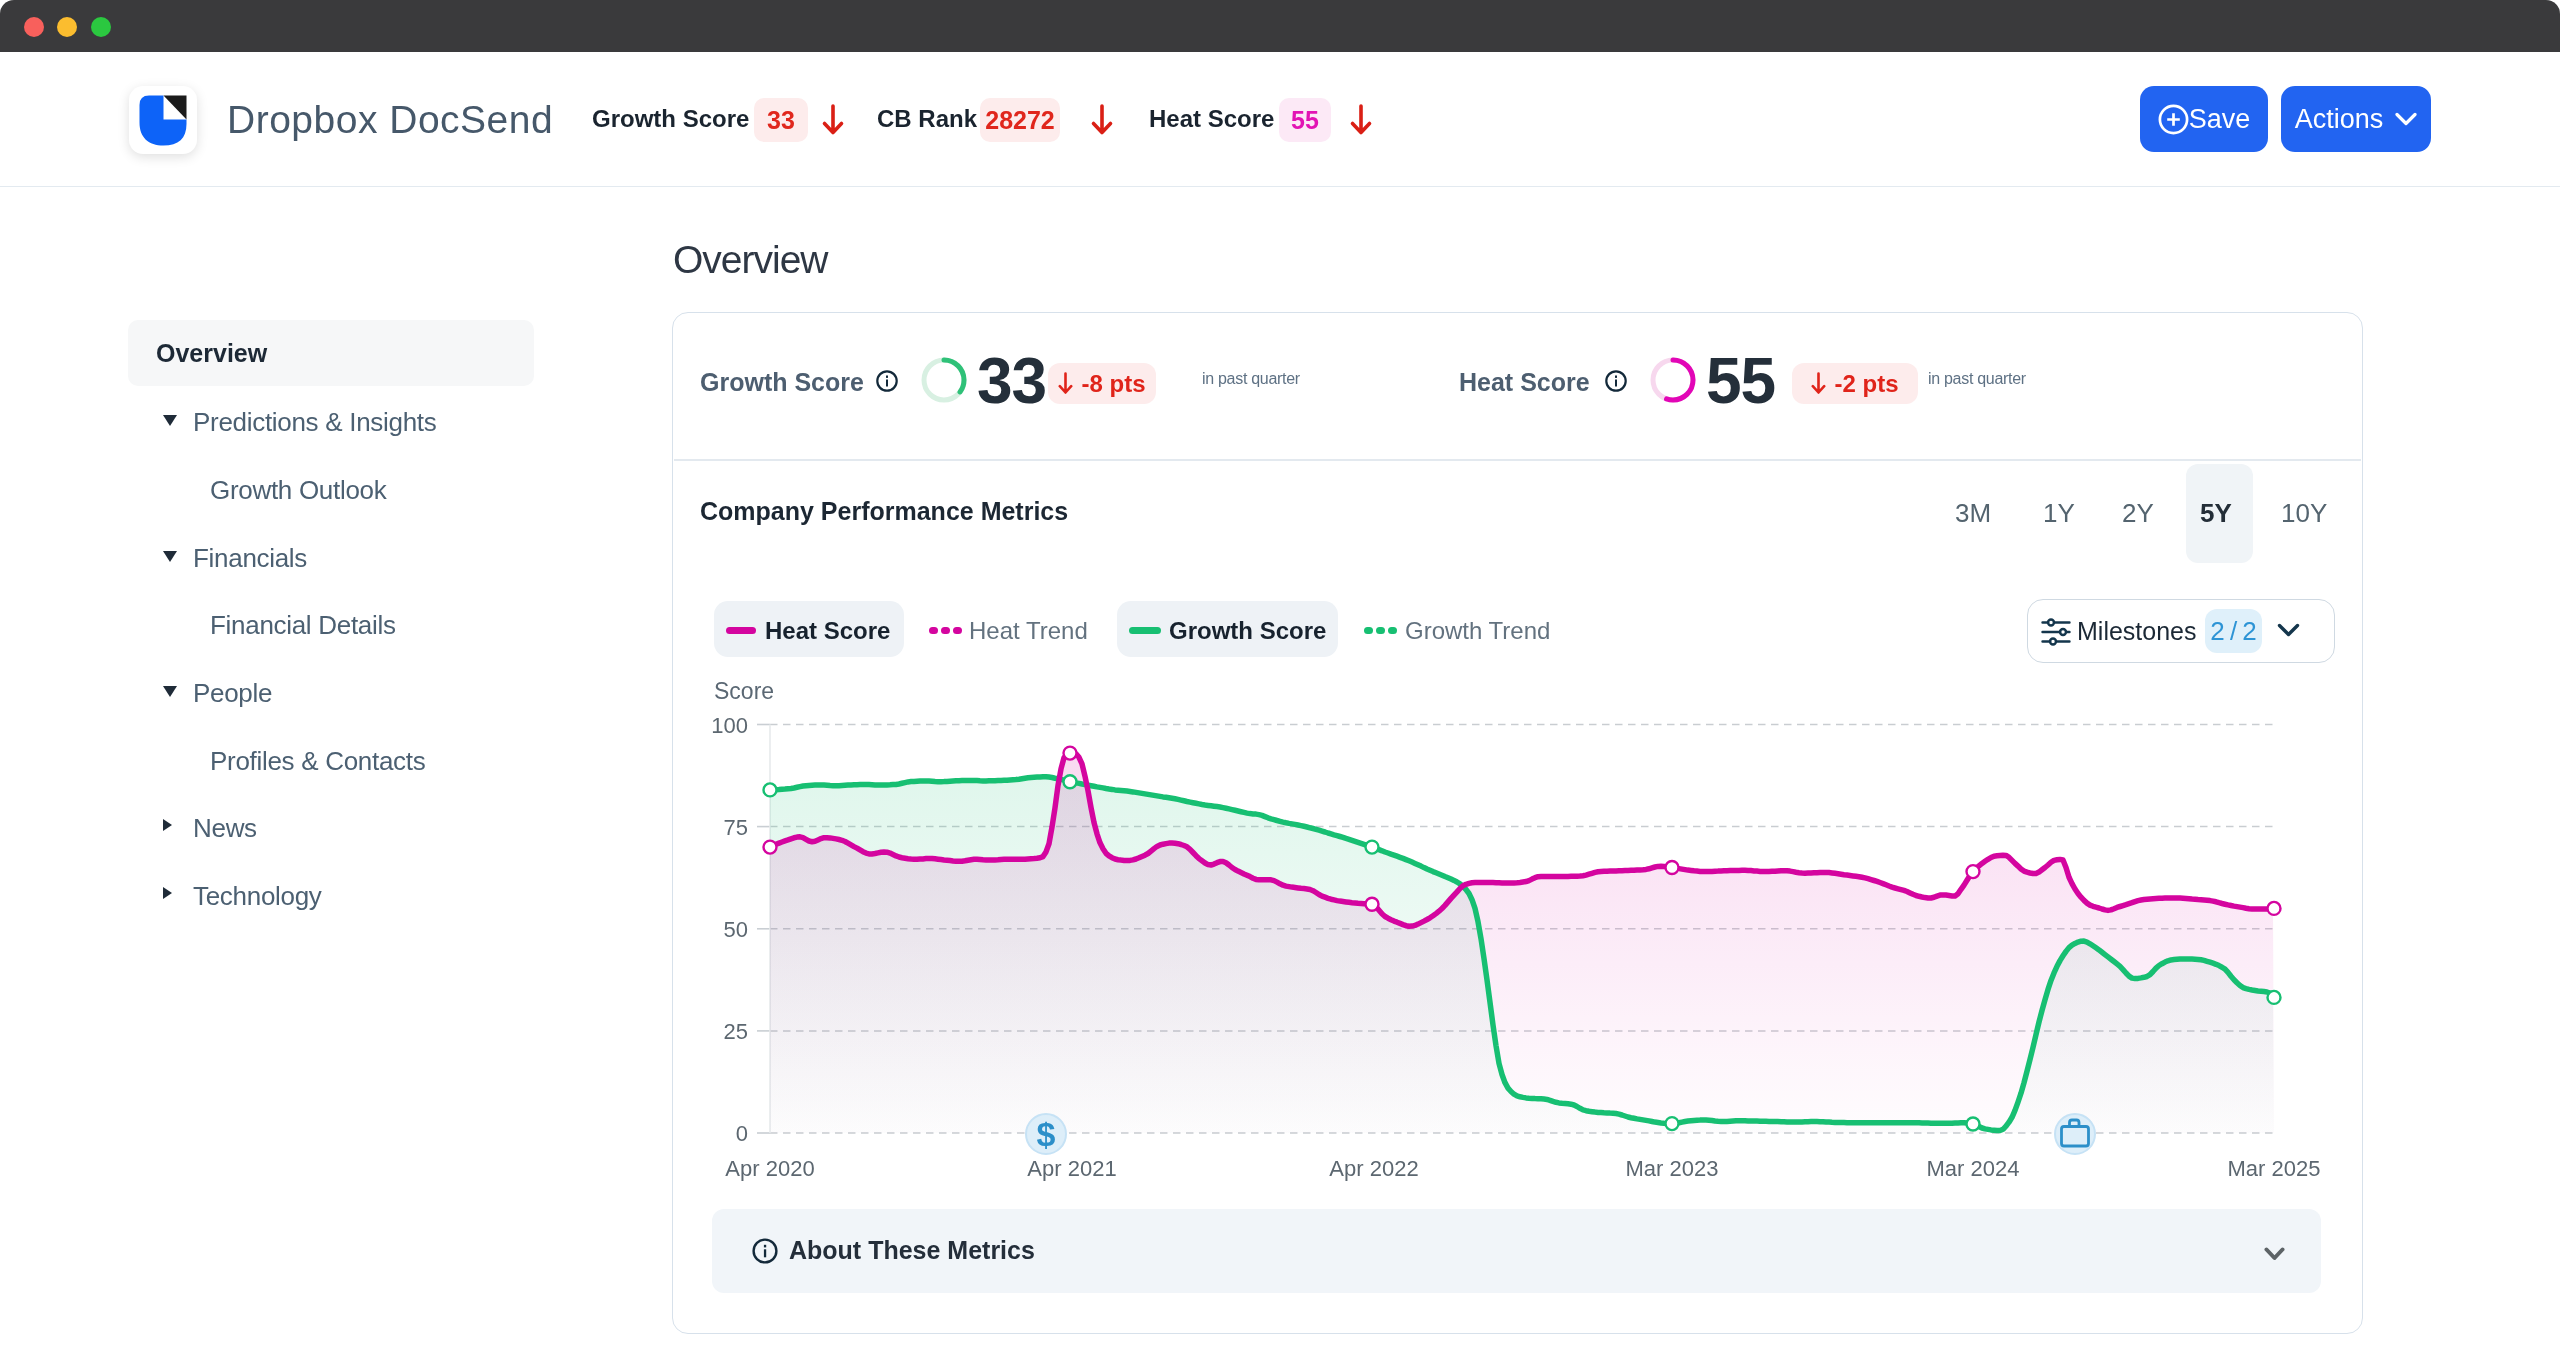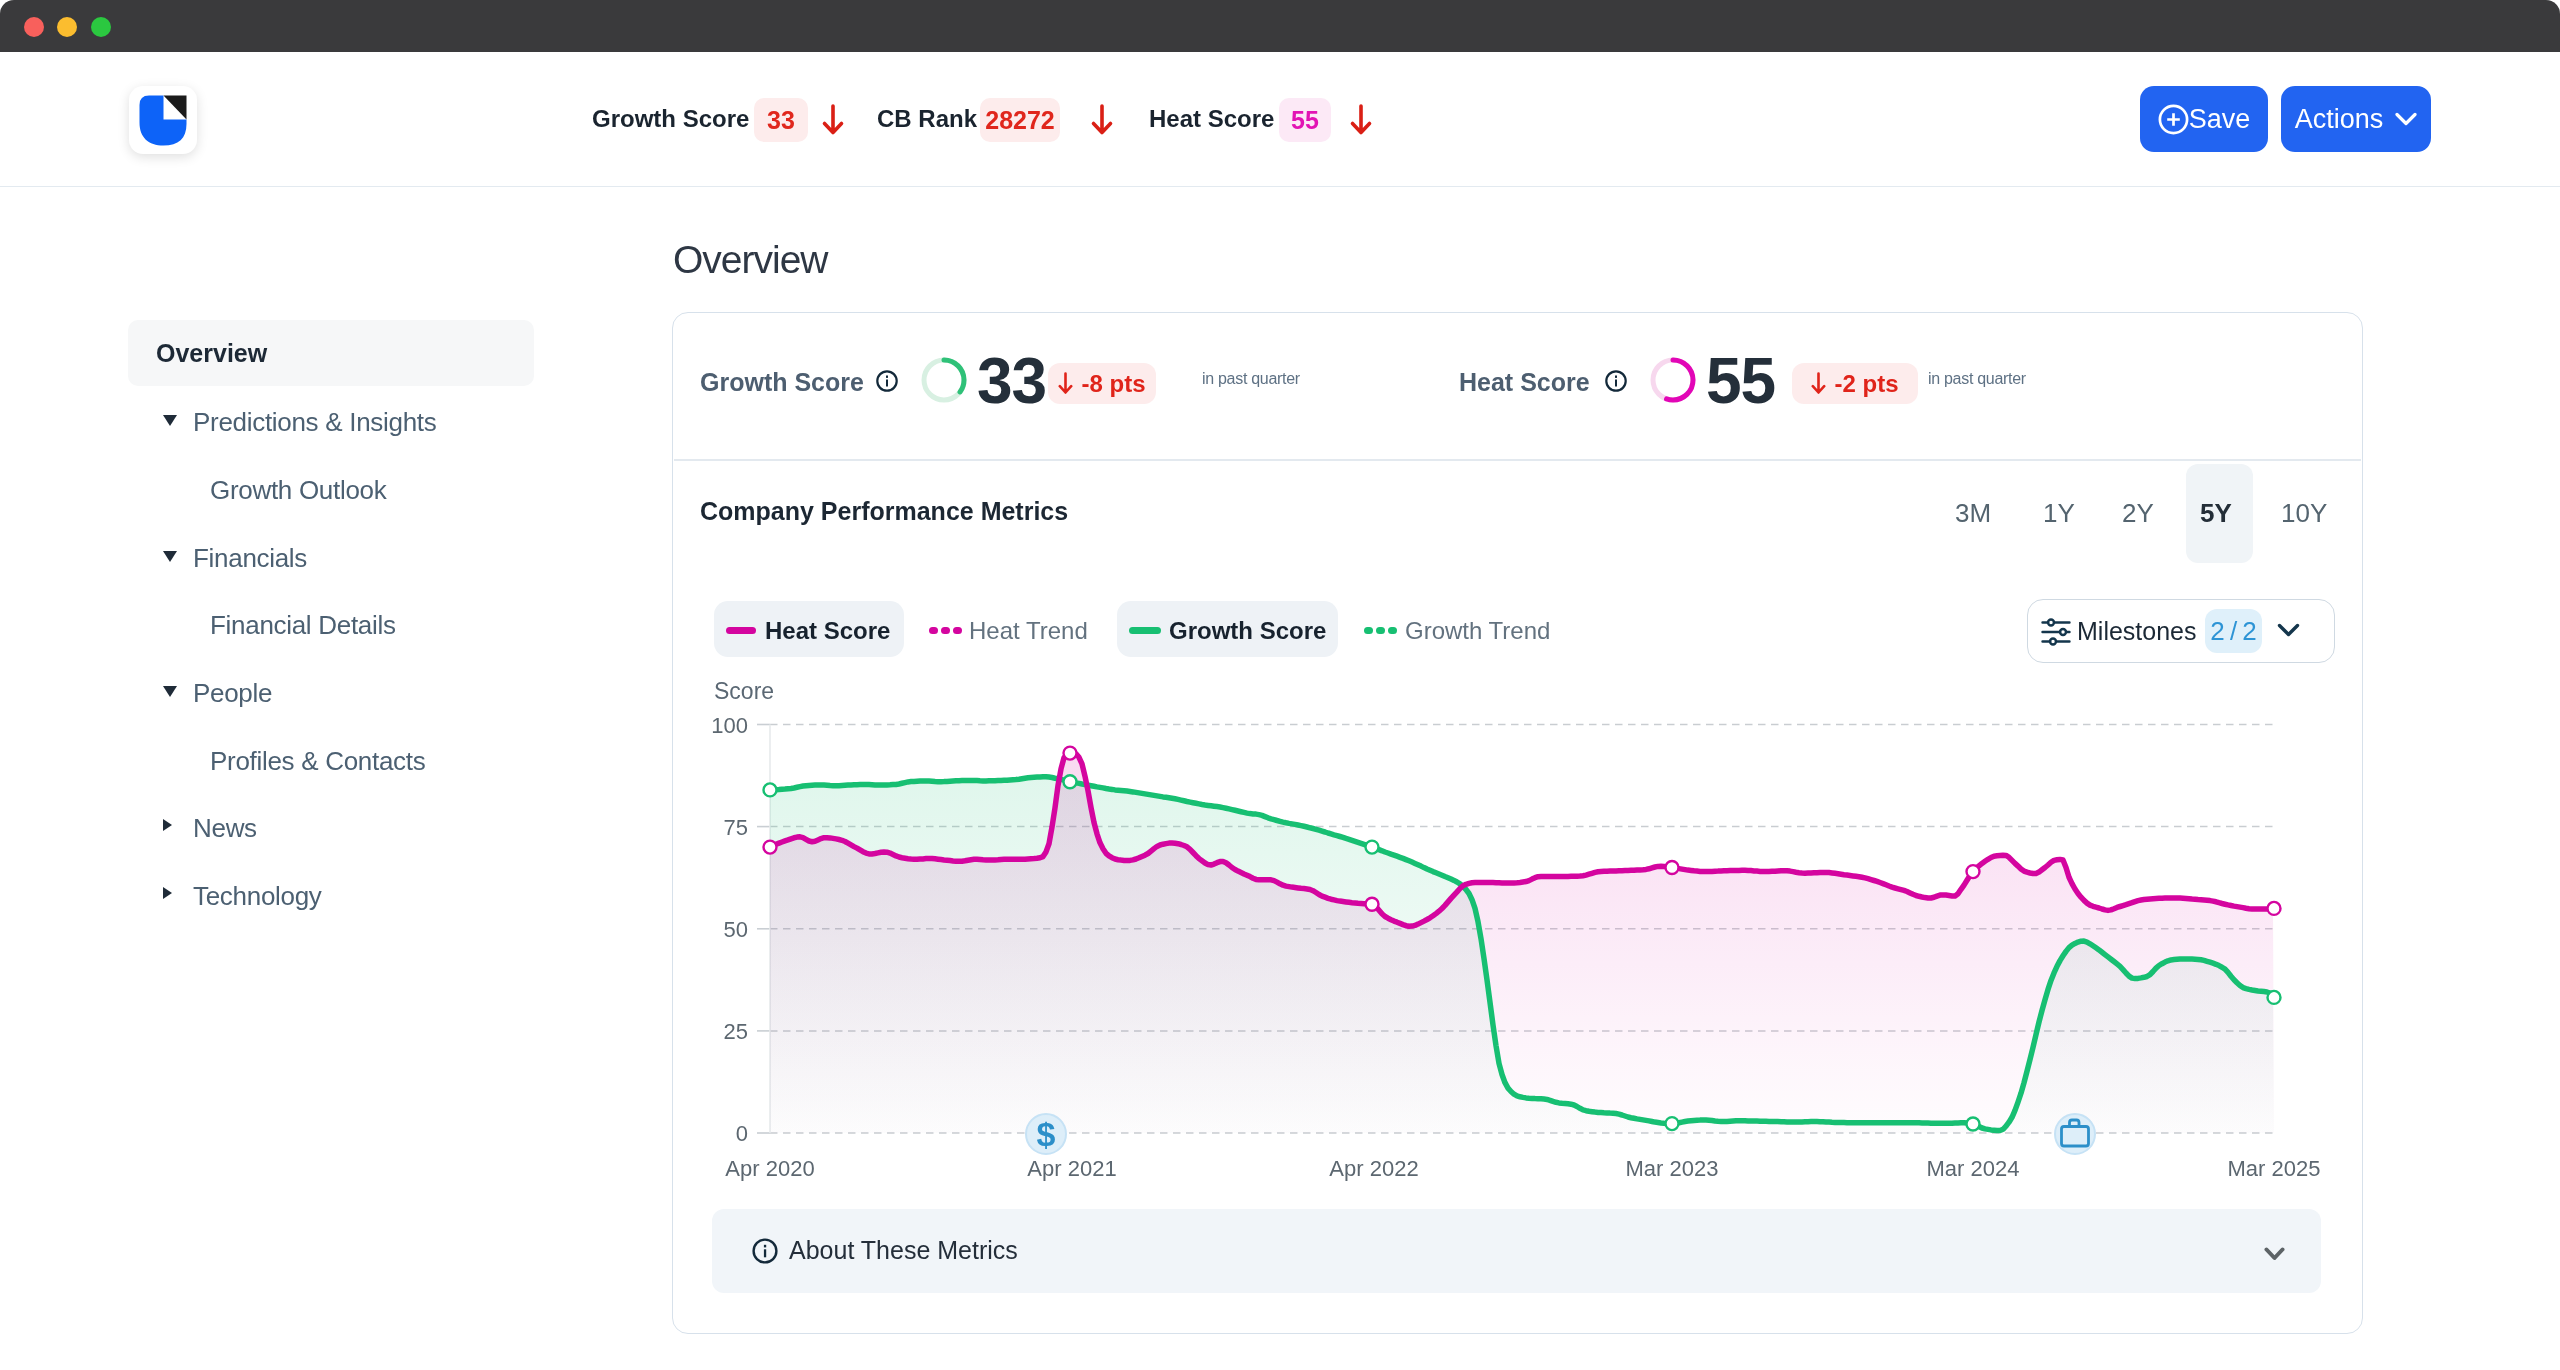--- a/index.html
+++ b/index.html
@@ -28,33 +28,34 @@
 .cpm{left:700px;top:497px;font-size:25px;font-weight:bold;color:#1c2733}
 .trange{top:498px;font-size:26px;color:#54646f}
 .sel5y{left:2186px;top:464px;width:67px;height:99px;background:#f0f4f7;border-radius:12px}
 .legpill{top:601px;height:56px;background:#eef2f6;border-radius:14px}
 .legtxt-b{top:617px;font-size:24px;font-weight:bold;color:#17222e}
 .legtxt{top:617px;font-size:24px;color:#63727f}
 .swatch{top:627px;height:7px;border-radius:4px}
 .milebtn{left:2027px;top:599px;width:308px;height:64px;border:1.5px solid #cfd9e2;border-radius:16px;background:#fff}
 .score-lbl{left:714px;top:678px;font-size:23px;color:#5b6874}
 .aboutbar{left:712px;top:1209px;width:1609px;height:84px;background:#f1f5f9;border-radius:12px}
-.abouttxt{left:789px;top:1236px;font-size:25px;font-weight:400;color:#242e3a}
+.abouttxt{left:789px;top:1236px;font-size:25px;font-weight:700;color:#242e3a}
 </style></head>
 <body>
 <div id="page">
 <div class="abs topbar"></div>
 <div class="abs dot" style="left:24px;background:#f8605c"></div>
 <div class="abs dot" style="left:57px;background:#fbbd2f"></div>
 <div class="abs dot" style="left:91px;background:#2bc840"></div>
 <div class="abs hdr"></div>
 <div class="abs logocard"><svg width="68" height="68" viewBox="0 0 68 68">
 <path d="M20 9.5 L34.5 9.5 L34.5 33.5 L57.5 33.5 L57.5 38 C57.5 52.5 49.5 59.5 34.5 59.5 C19.5 59.5 10.5 51.5 10.5 36.5 L10.5 19 Q10.5 9.5 20 9.5 Z" fill="#0d63f8"></path>
 <path d="M34.5 9.5 L57.5 9.5 L57.5 33.5 Z" fill="#1b1b1b"></path>
 </svg></div>
+<div class="abs cotitle">Dropbox DocSend</div>
 <div class="abs hlabel" style="left:592px">Growth Score</div>
 <div class="abs hpill" style="left:754px;width:54px">33</div>
 <svg class="abs" style="left:821px;top:103px" width="24" height="34" viewBox="0 0 24 34">
       <path d="M12 3 V29 M3.5 20.5 L12 29.5 L20.5 20.5" fill="none" stroke="#da1f15" stroke-width="3.6" stroke-linecap="round" stroke-linejoin="round"></path>
     </svg>
 <div class="abs hlabel" style="left:877px">CB Rank</div>
 <div class="abs hpill" style="left:980px;width:80px">28272</div>
 <svg class="abs" style="left:1090px;top:103px" width="24" height="34" viewBox="0 0 24 34">
       <path d="M12 3 V29 M3.5 20.5 L12 29.5 L20.5 20.5" fill="none" stroke="#da1f15" stroke-width="3.6" stroke-linecap="round" stroke-linejoin="round"></path>
     </svg>

